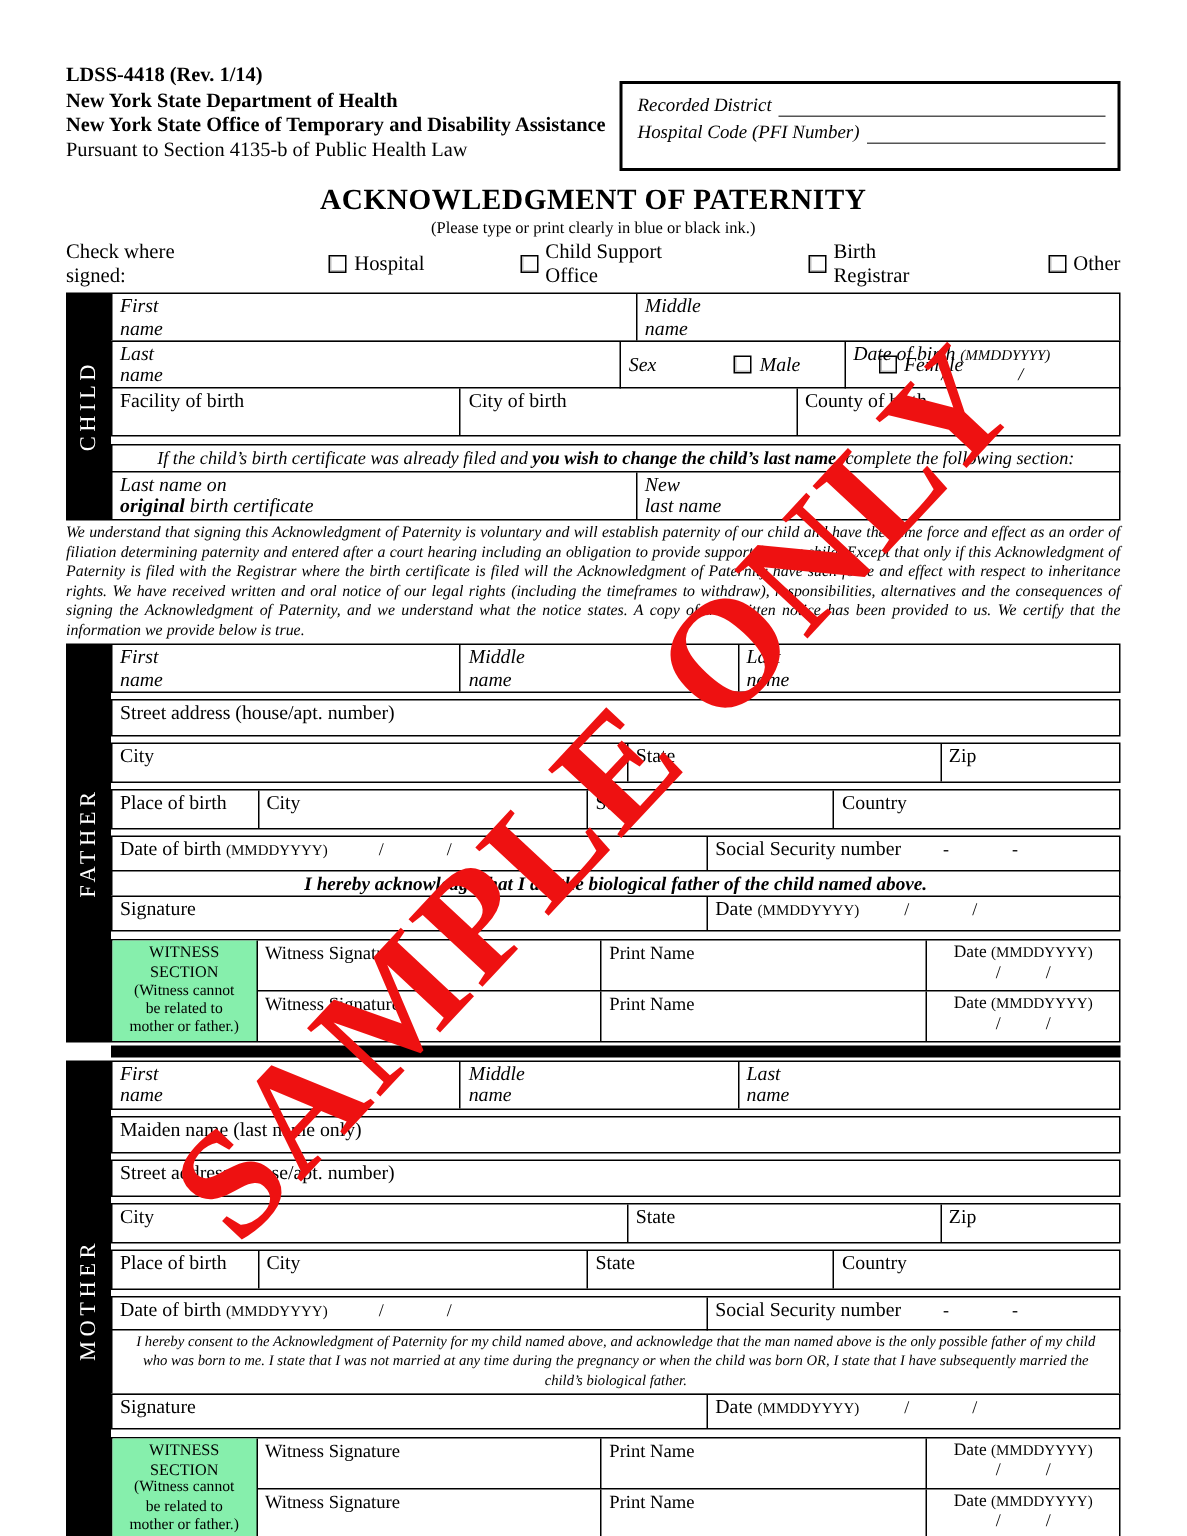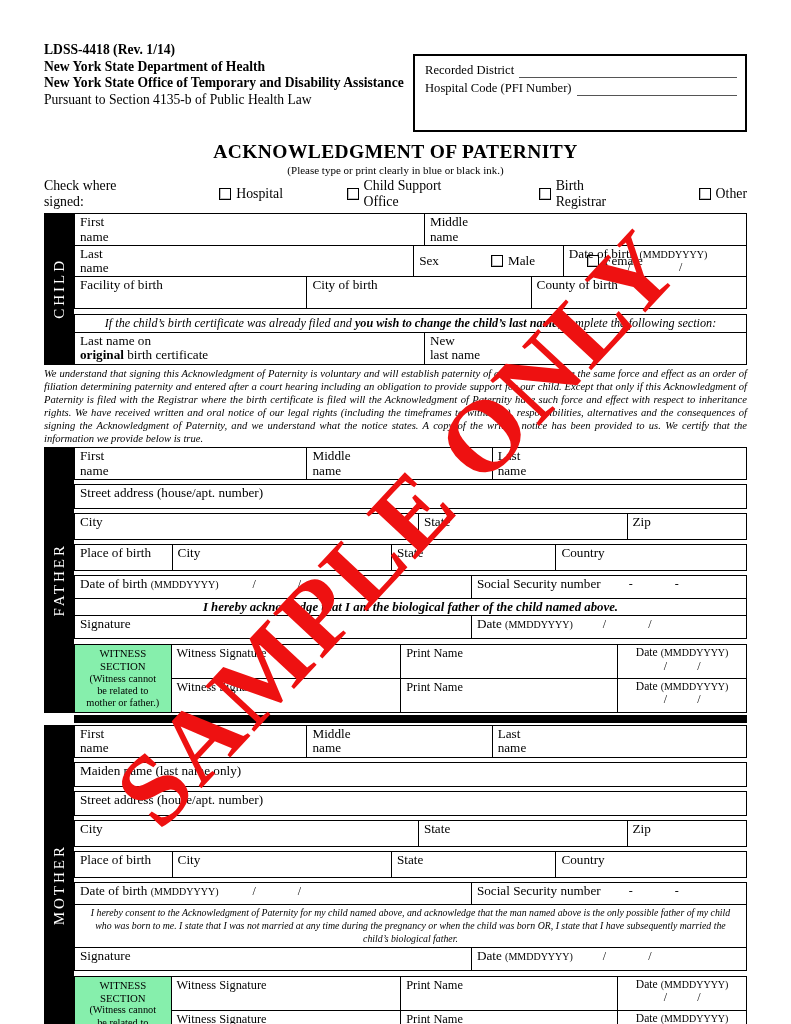--- a/index.html
+++ b/index.html
@@ -4,21 +4,21 @@
 <style>
   html,body{margin:0;padding:0;background:#fff;}
   .page{position:relative;width:791px;height:1024px;background:#fff;overflow:hidden;
         font-family:"Liberation Serif",serif;color:#000;}
   .content{position:absolute;left:44px;top:42px;width:703px;}
 
   
   .header{display:flex;justify-content:space-between;}
   .hleft p{margin:0;font-size:13.6px;line-height:1.22;font-weight:bold;}
   .hleft p.normal{font-weight:normal;}
-  .hbox{width:334px;border:2px solid #000;padding:7px 8px 6px 10px;margin-top:12px;box-sizing:border-box;height:78px;}
+  .hbox{width:334px;border:2px solid #000;padding:7px 8px 6px 10px;margin-top:12px;box-sizing:border-box;height:60px;font-style:italic;}
   .hbox-line{display:flex;align-items:flex-end;font-size:12.6px;margin-bottom:3px;}
   .fill-line{flex:1;border-bottom:1.2px solid #555;margin-left:5px;height:12px;}
 
   
   .title{margin-top:9px;text-align:center;font-size:19.5px;font-weight:bold;letter-spacing:.4px;}
   .subtitle{text-align:center;font-size:11px;margin-top:1px;}
   .check-row{display:flex;justify-content:center;align-items:center;gap:19px;font-size:13.8px;margin-top:2px;margin-bottom:3px;}
   .cbx{display:inline-block;width:10px;height:10px;border:1.6px solid #000;margin-right:5px;vertical-align:-1px;box-shadow:inset 1px -1px 0 rgba(0,0,0,.25);}
   .copt{display:flex;align-items:center;margin-left:45px;}
 
@@ -44,21 +44,21 @@
   .c52{width:52%;}.c48{width:48%;}
   .cL{width:50.4%;}.cSex{width:22.3%;}.cDob{width:27.3%;}
   .f1{width:34.5%;}.f2{width:33.4%;}.f3{width:32.1%;}
   .nA{width:34.5%;}.nB{width:27.6%;}.nC{width:37.9%;}
   .ct{width:51.1%;}.st{width:31.1%;}.zp{width:17.8%;}
   .p1{width:14.4%;}.p2{width:32.7%;}.p3{width:24.5%;}.p4{width:28.4%;}
   .dL{width:59%;}.dR{width:41%;font-family:Liberation Serif, serif;}
   .full{width:100%;}
 
   
-  .h29{min-height:29px;}.h33{min-height:33px;}.h27{min-height:27px;}
+  .h29{min-height:29px;font-style:italic;}.h33{min-height:33px;}.h27{min-height:27px;}
   .h25{min-height:25px;}.h24{min-height:24px;}.h17{min-height:17px;}
 
   
   .joint{font-size:10.6px;font-style:italic;line-height:1.24;margin:2px 0 2px 0;text-align:justify;}
 
   
   .witness{display:flex;border:1.5px solid #000;margin-top:5px;box-sizing:border-box;}
   .wlabel{width:14.4%;background:#86efac;border-right:1.5px solid #000;text-align:center;
           font-size:10.4px;line-height:1.18;padding:2px 1px;box-sizing:border-box;}
   .wlabel .wtitle{font-size:10.8px;}

